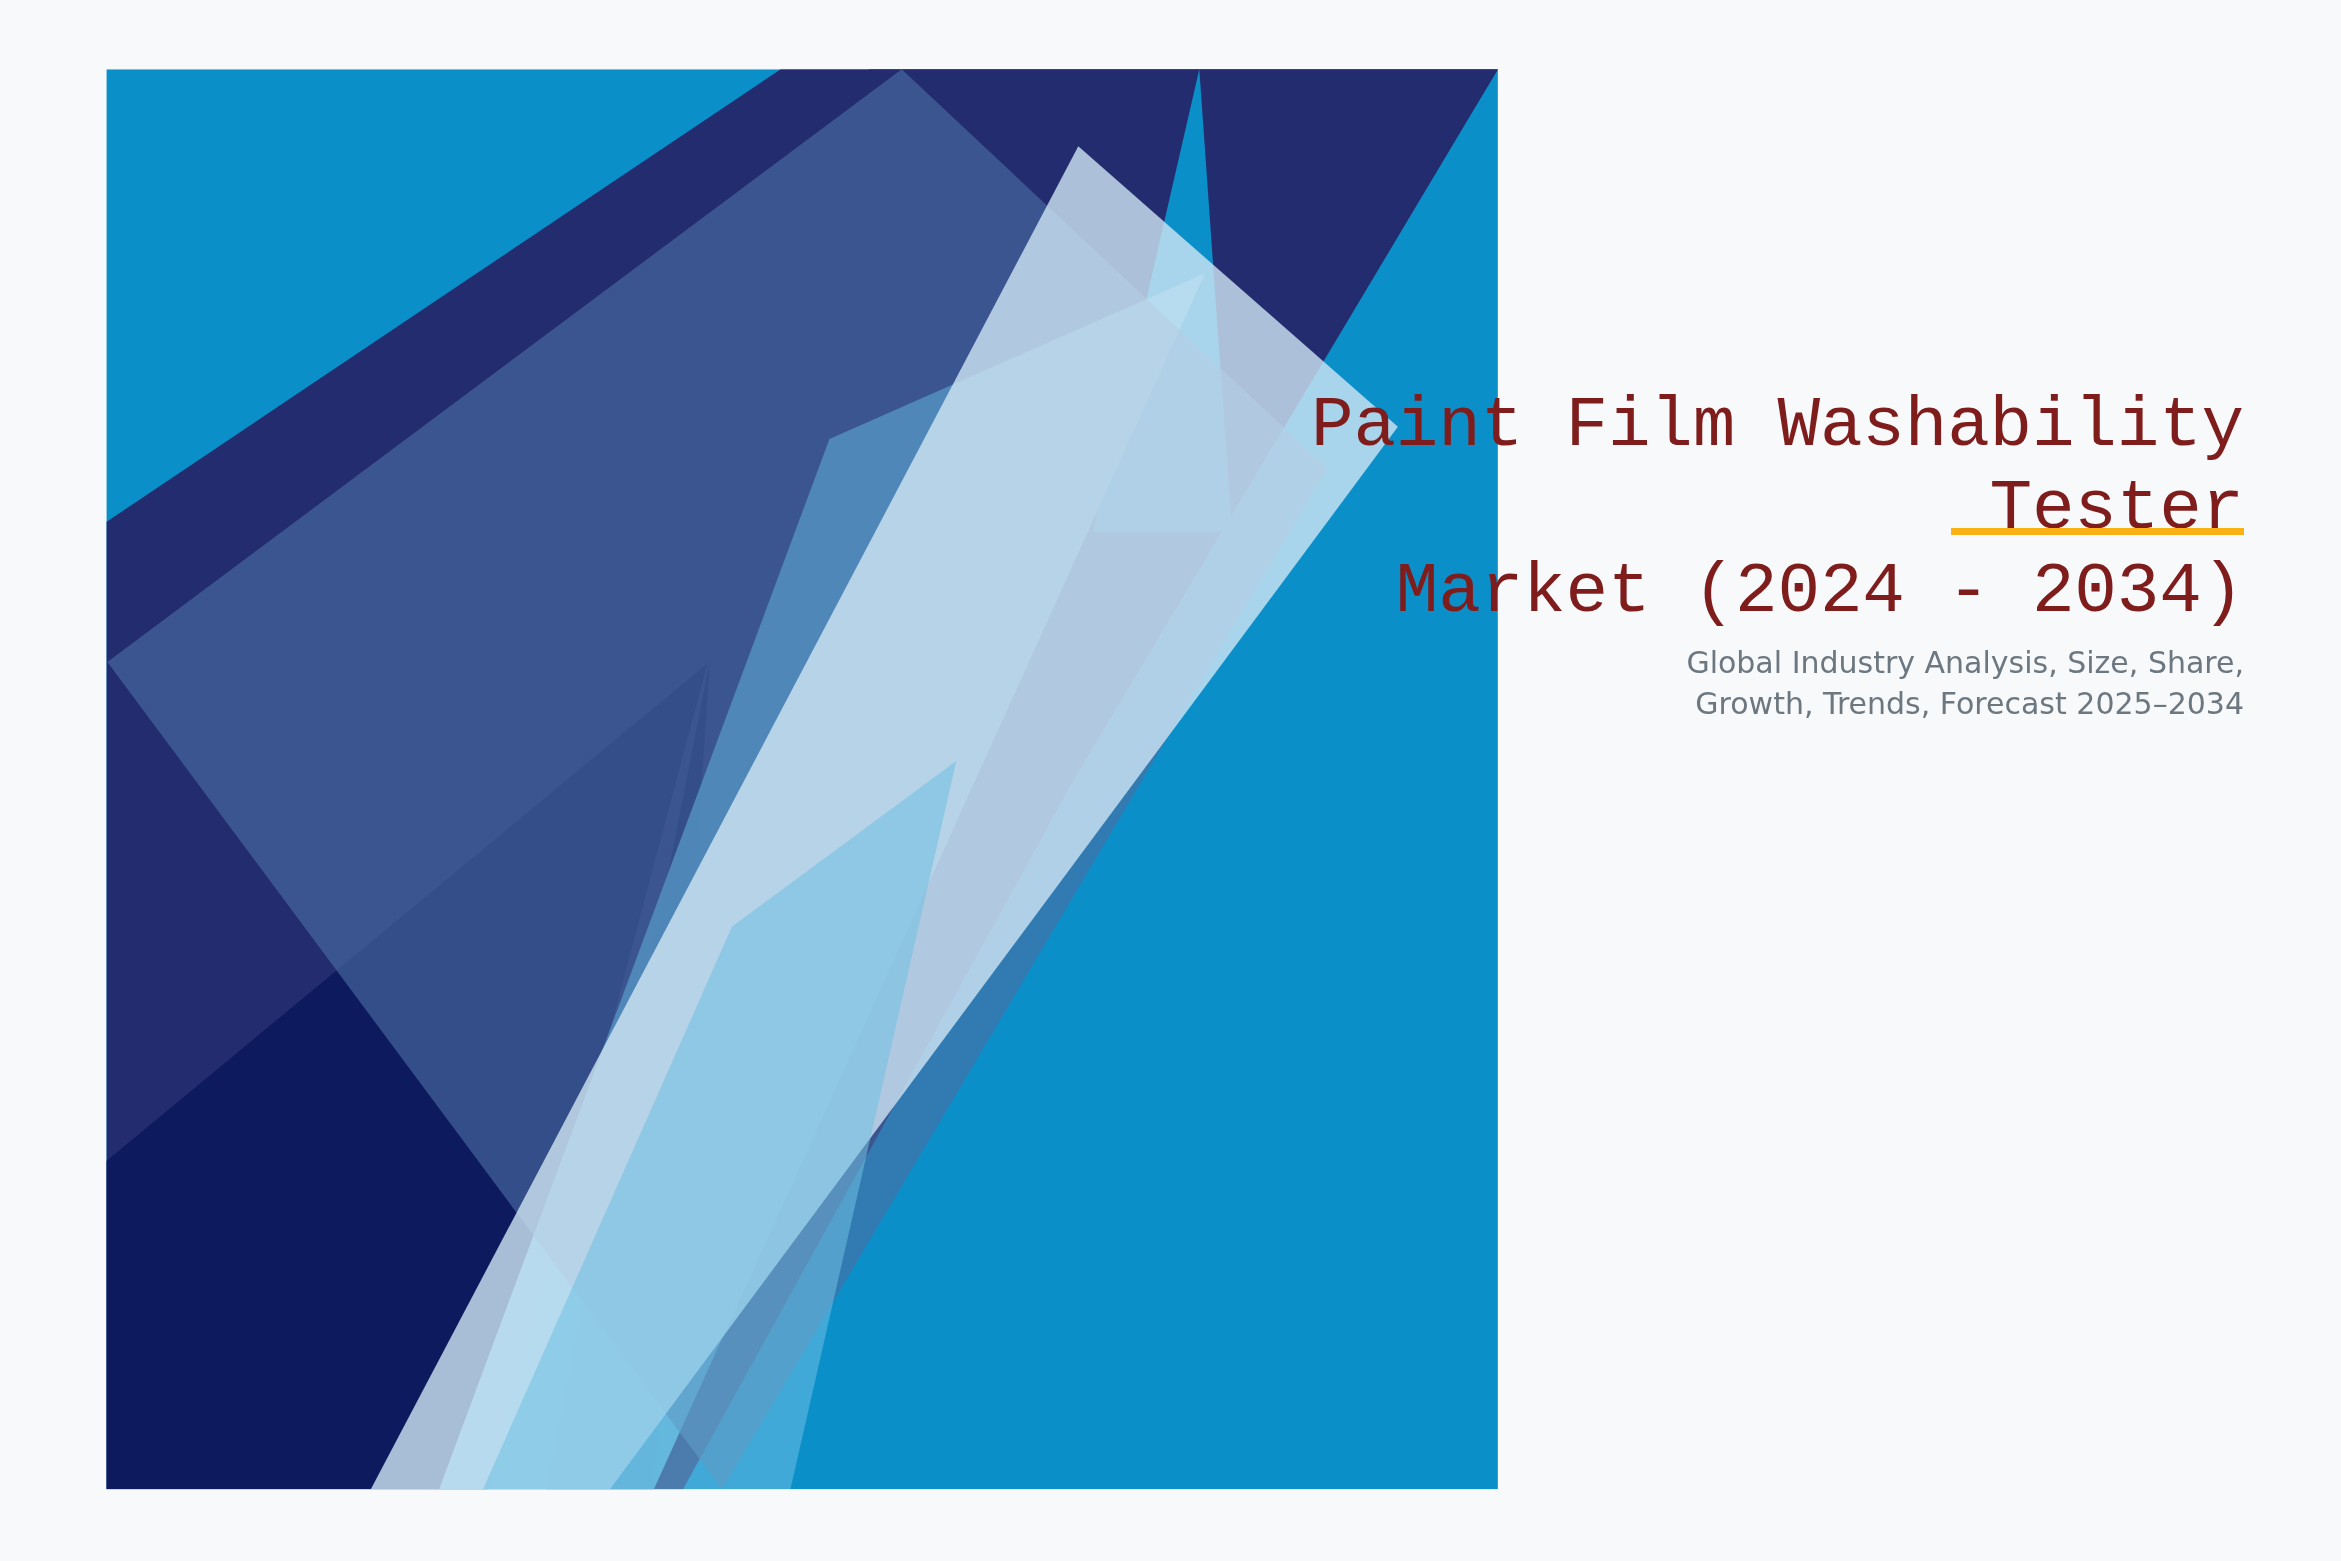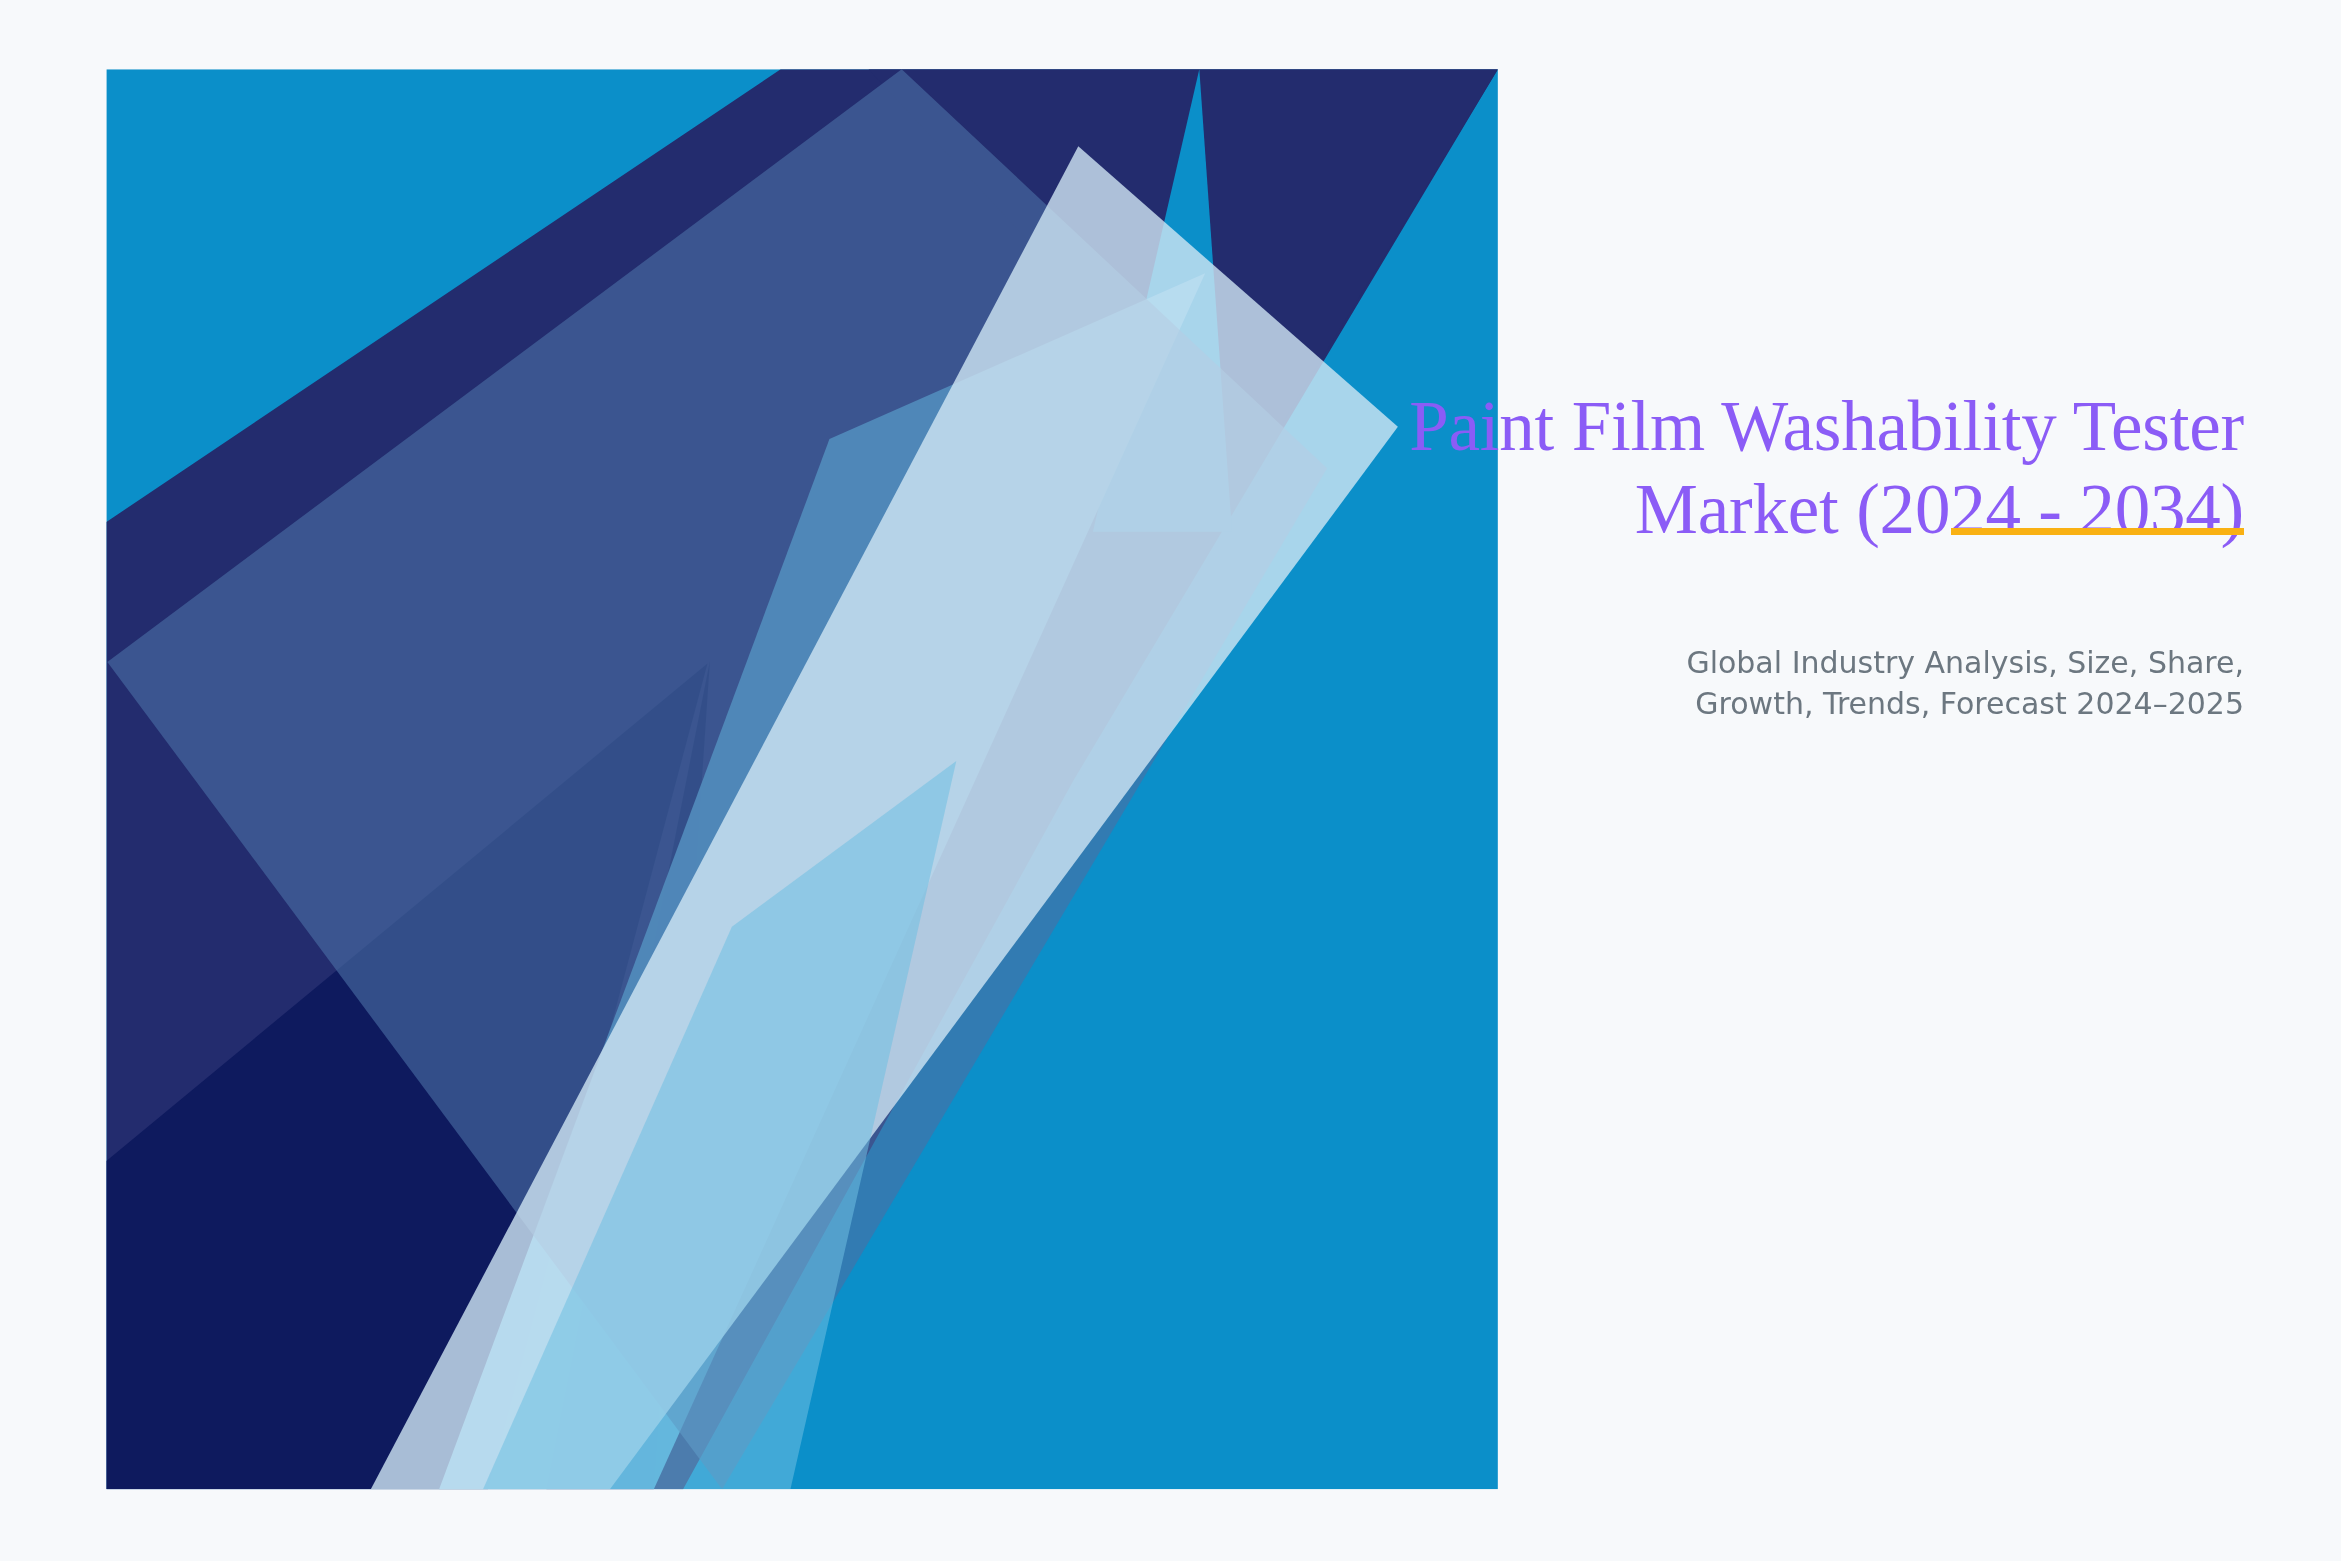--- a/index.html
+++ b/index.html
@@ -29,25 +29,25 @@
     display: block;
   }
   #text-block {
     position: absolute;
     right: 98px;
     top: 385px;
     width: 1122px;
     text-align: right;
   }
   #report-title {
-    font-family: Liberation Serif, serif;
+    font-family: Liberation Mono, monospace;
     font-size: 71px;
     line-height: 1.17;
     font-weight: 400;
-    color: #8b5cf6;
+    color: #7f1d1d;
     letter-spacing: -0.2px;
     margin: 0;
     white-space: pre-line;
   }
   #title-underline {
     position: absolute;
     right: 98px;
     top: 528px;
     width: 293px;
     height: 7.3px;
@@ -109,16 +109,16 @@
   </svg>
 
   <div id="text-block">
     <h1 id="report-title">Paint Film Washability Tester
 Market (2024 - 2034)</h1>
   </div>
 
   <div id="title-underline"></div>
 
   <p id="report-subtitle">Global Industry Analysis, Size, Share,
-Growth, Trends, Forecast 2024–2025</p>
+Growth, Trends, Forecast 2025–2034</p>
 
 </div>
 
 
 </body></html>

